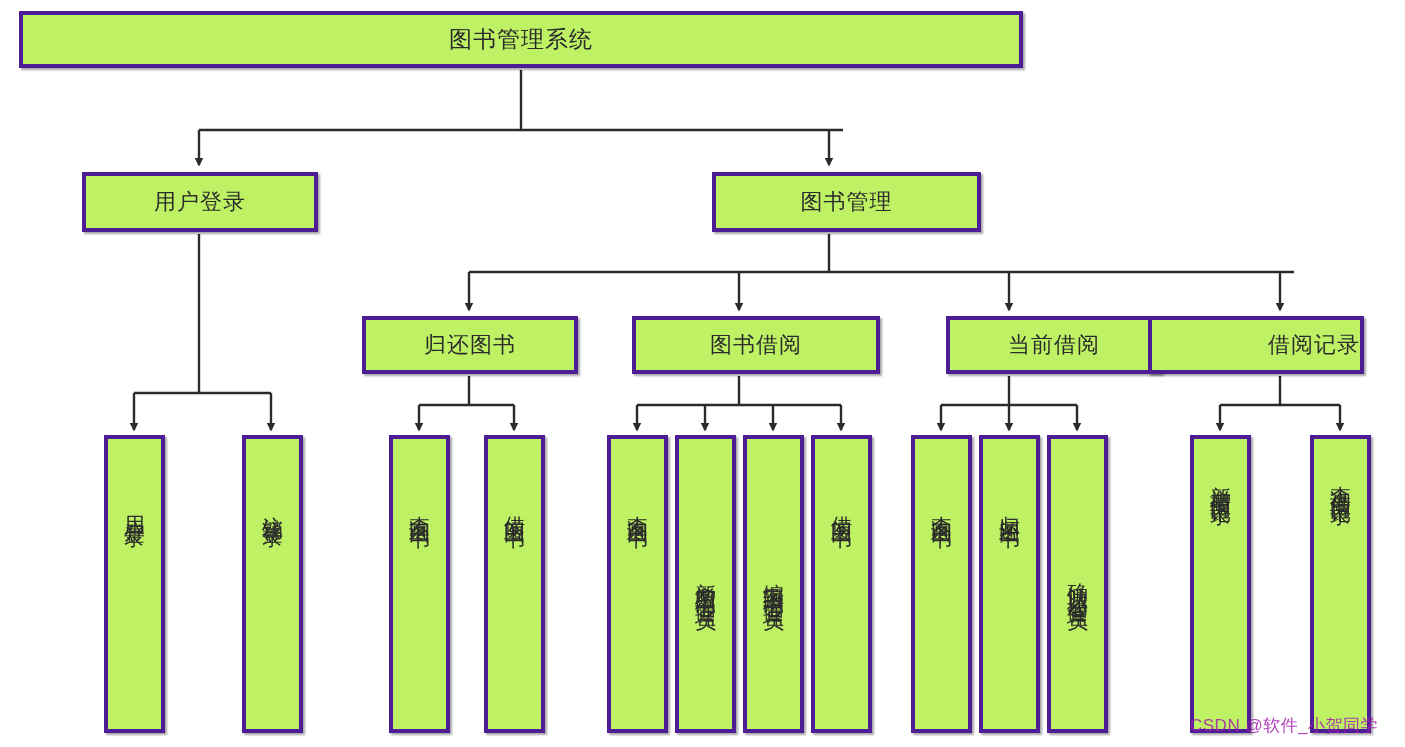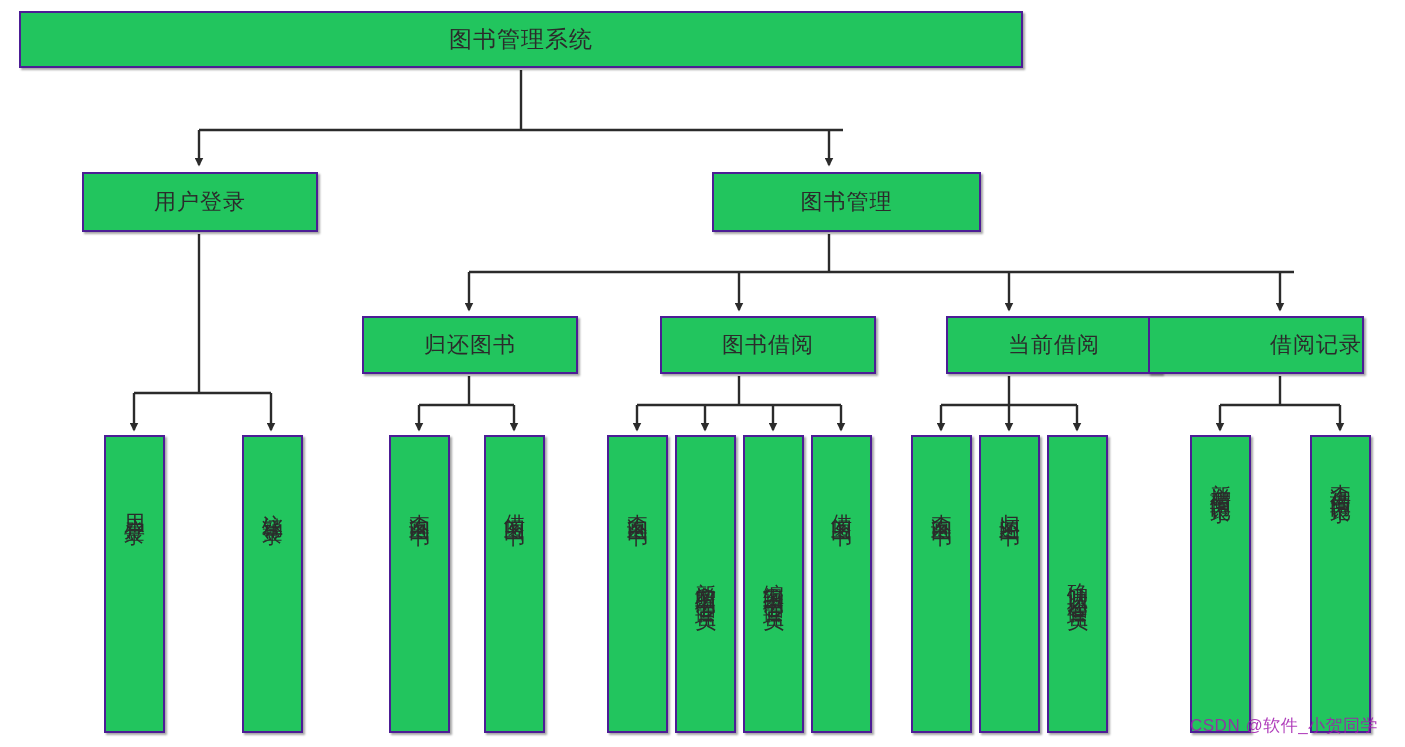--- a/index.html
+++ b/index.html
@@ -21,22 +21,22 @@
     position: absolute;
     left: 0;
     top: 0;
     width: 1405px;
     height: 747px;
     pointer-events: none;
   }
   .node {
     position: absolute;
     box-sizing: border-box;
-    background: #22c55e;
-    border: 2px solid #4c1d95;
+    background: #bef264;
+    border: 4px solid #4c1d95;
     box-shadow: 2px 2px 2px rgba(0,0,0,0.35);
     display: flex;
     align-items: center;
     justify-content: center;
     color: #2b2b2b;
   }
   .node.horiz {
     font-size: 22px;
     line-height: 1.1;
     letter-spacing: 1px;
@@ -138,21 +138,21 @@
   </div>
 
   <div class="node horiz" style="left:712px; top:172px; width:269px; height:60px;">
     <span>图书管理</span>
   </div>
 
   <div class="node horiz" style="left:362px; top:316px; width:216px; height:58px;">
     <span>归还图书</span>
   </div>
 
-  <div class="node horiz" style="left:632px; top:316px; width:216px; height:58px;margin-left:28px;">
+  <div class="node horiz" style="left:632px; top:316px; width:248px; height:58px;">
     <span>图书借阅</span>
   </div>
 
   <div class="node horiz" style="left:946px; top:316px; width:216px; height:58px;">
     <span>当前借阅</span>
   </div>
 
   <div class="node horiz" style="left:1148px; top:316px; width:216px; height:58px;justify-content:flex-end;">
     <span>借阅记录</span>
   </div>

